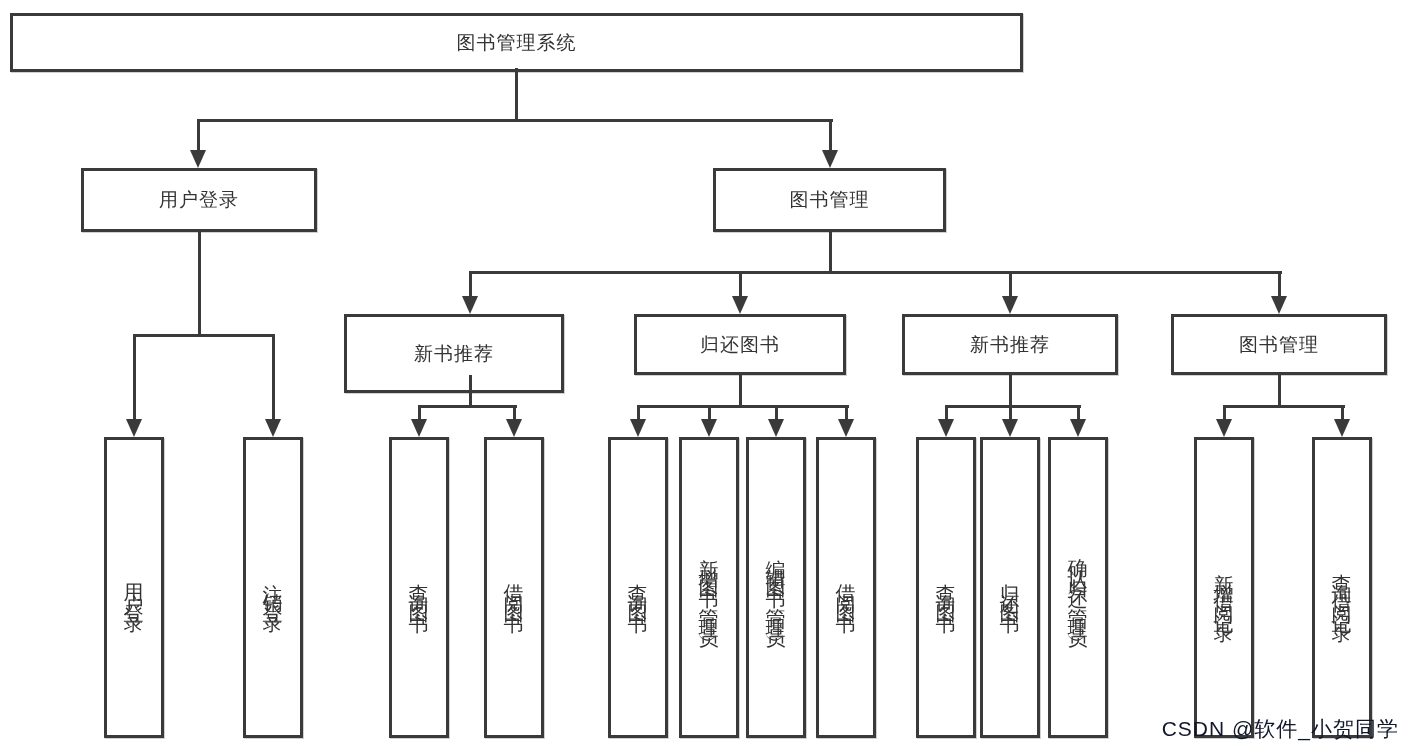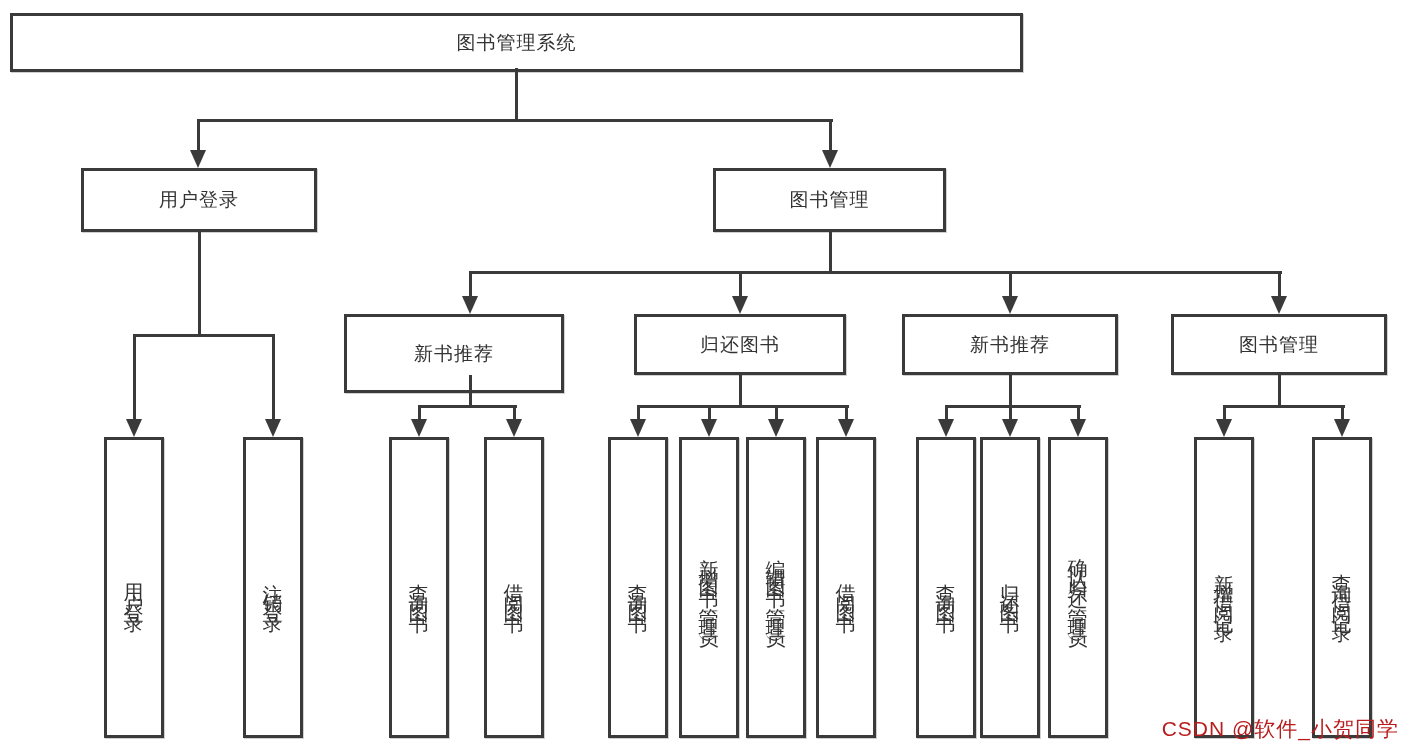--- a/index.html
+++ b/index.html
@@ -19,21 +19,21 @@
     font-size:20px;letter-spacing:10px;line-height:1;
   }
   .line{position:absolute;background:#3a3a3a;}
   .arrow{
     position:absolute;width:0;height:0;
     border-left:8px solid transparent;border-right:8px solid transparent;
     border-top:18px solid #3a3a3a;
   }
   .watermark{
     position:absolute;right:6px;bottom:4px;
-    color:#b91c1c;font-size:21px;letter-spacing:1px;
+    color:#0f172a;font-size:21px;letter-spacing:1px;
   }
 </style>
 </head>
 <body>
 
 <div class="stage">
 
   <div class="box" style="left:10px;top:13px;width:1013px;height:59px">图书管理系统</div>
 
   <div class="box" style="left:81px;top:168px;width:236px;height:64px">用户登录</div>

